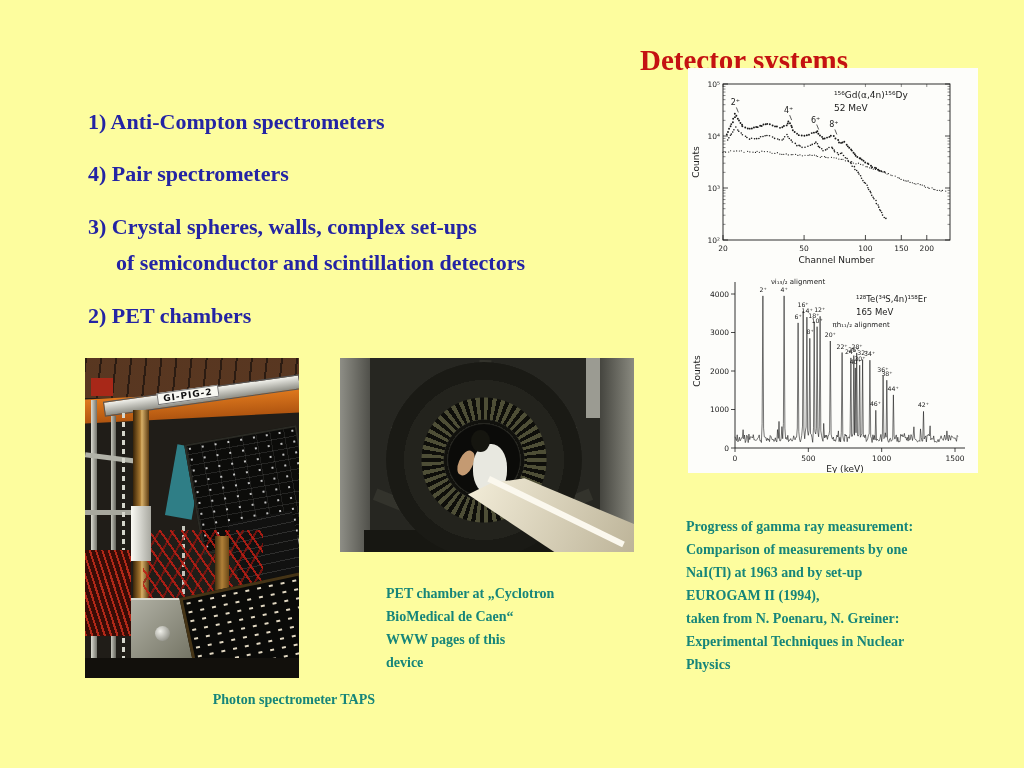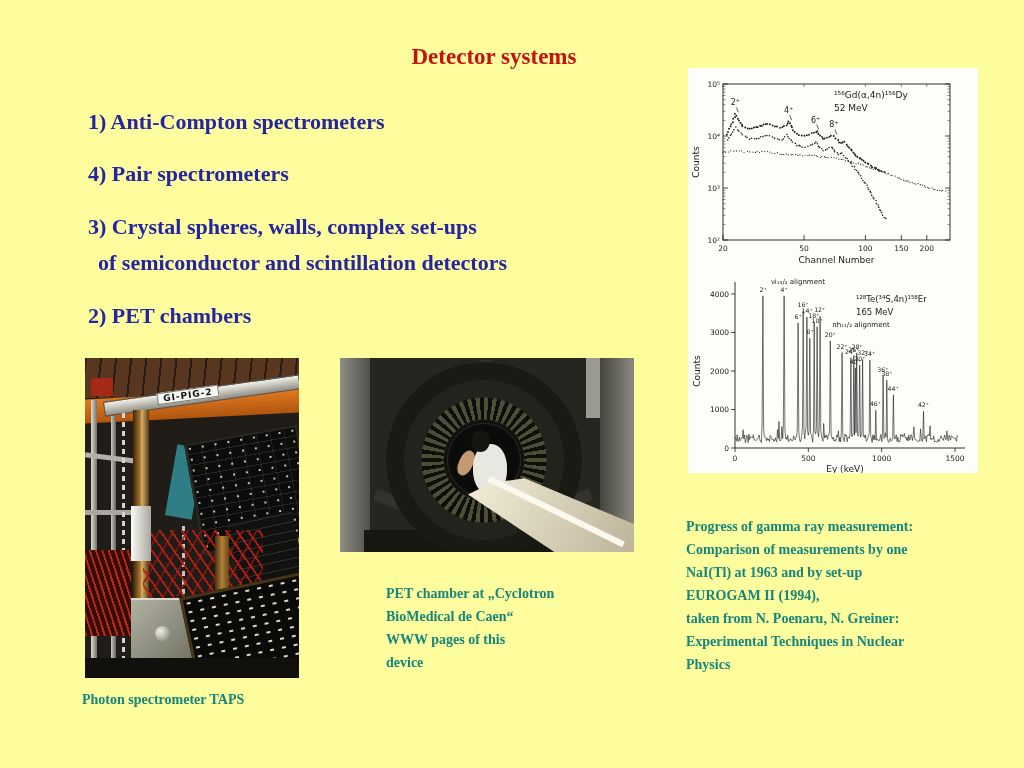--- a/index.html
+++ b/index.html
@@ -1,28 +1,28 @@
 <!DOCTYPE html>
 <html><head>
 <meta charset="utf-8">
 <style>
   html,body{margin:0;padding:0;}
   body{width:1024px;height:768px;position:relative;overflow:hidden;
        background:#fdfd9e;font-family:"Liberation Serif",serif;}
   .abs{position:absolute;}
 
   
-  .slide-title{left:140px;top:44px;width:708px;text-align:center;
-    font-size:23px;font-weight:bold;color:#c41212;}
+  .slide-title{left:140px;top:44px;width:708px;text-align:right;
+    font-size:29px;font-weight:bold;color:#c41212;}
   .list-item{left:88px;font-size:22px;font-weight:bold;color:#2424a4;white-space:nowrap;}
-  .li-1{top:109px;text-align:right;} .li-2{top:161px;} .li-3a{top:214px;} .li-3b{top:250px;left:98px;text-align:center;} .li-4{top:303px;}
+  .li-1{top:109px;text-align:right;} .li-2{top:161px;} .li-3a{top:214px;} .li-3b{top:250px;left:116px;text-align:center;} .li-4{top:303px;}
   .caption{font-size:14px;font-weight:bold;color:#16857a;line-height:23px;white-space:pre-line;}
   .cap-pet{left:386px;top:582px;width:260px;}
   .cap-progress{left:686px;top:515px;width:335px;}
-  .cap-taps{left:82px;top:688px;width:300px;}
+  .cap-taps{left:75px;top:688px;width:300px;text-align:right;}
 
   
   .figure-panel{left:688px;top:68px;width:290px;height:405px;background:#fdfdfa;}
   .figure-panel svg{position:absolute;left:0;}
   #svg-gd{top:0;} #svg-er{top:200px;}
 
   
   .photo-taps{left:85px;top:358px;width:214px;height:320px;background:#201d18;overflow:hidden;}
   .t-ceiling{left:0;top:0;width:214px;height:40px;background:#4e3220;
     background-image:repeating-linear-gradient(96deg,rgba(0,0,0,.45) 0 2px,rgba(120,70,35,.25) 2px 15px);}

